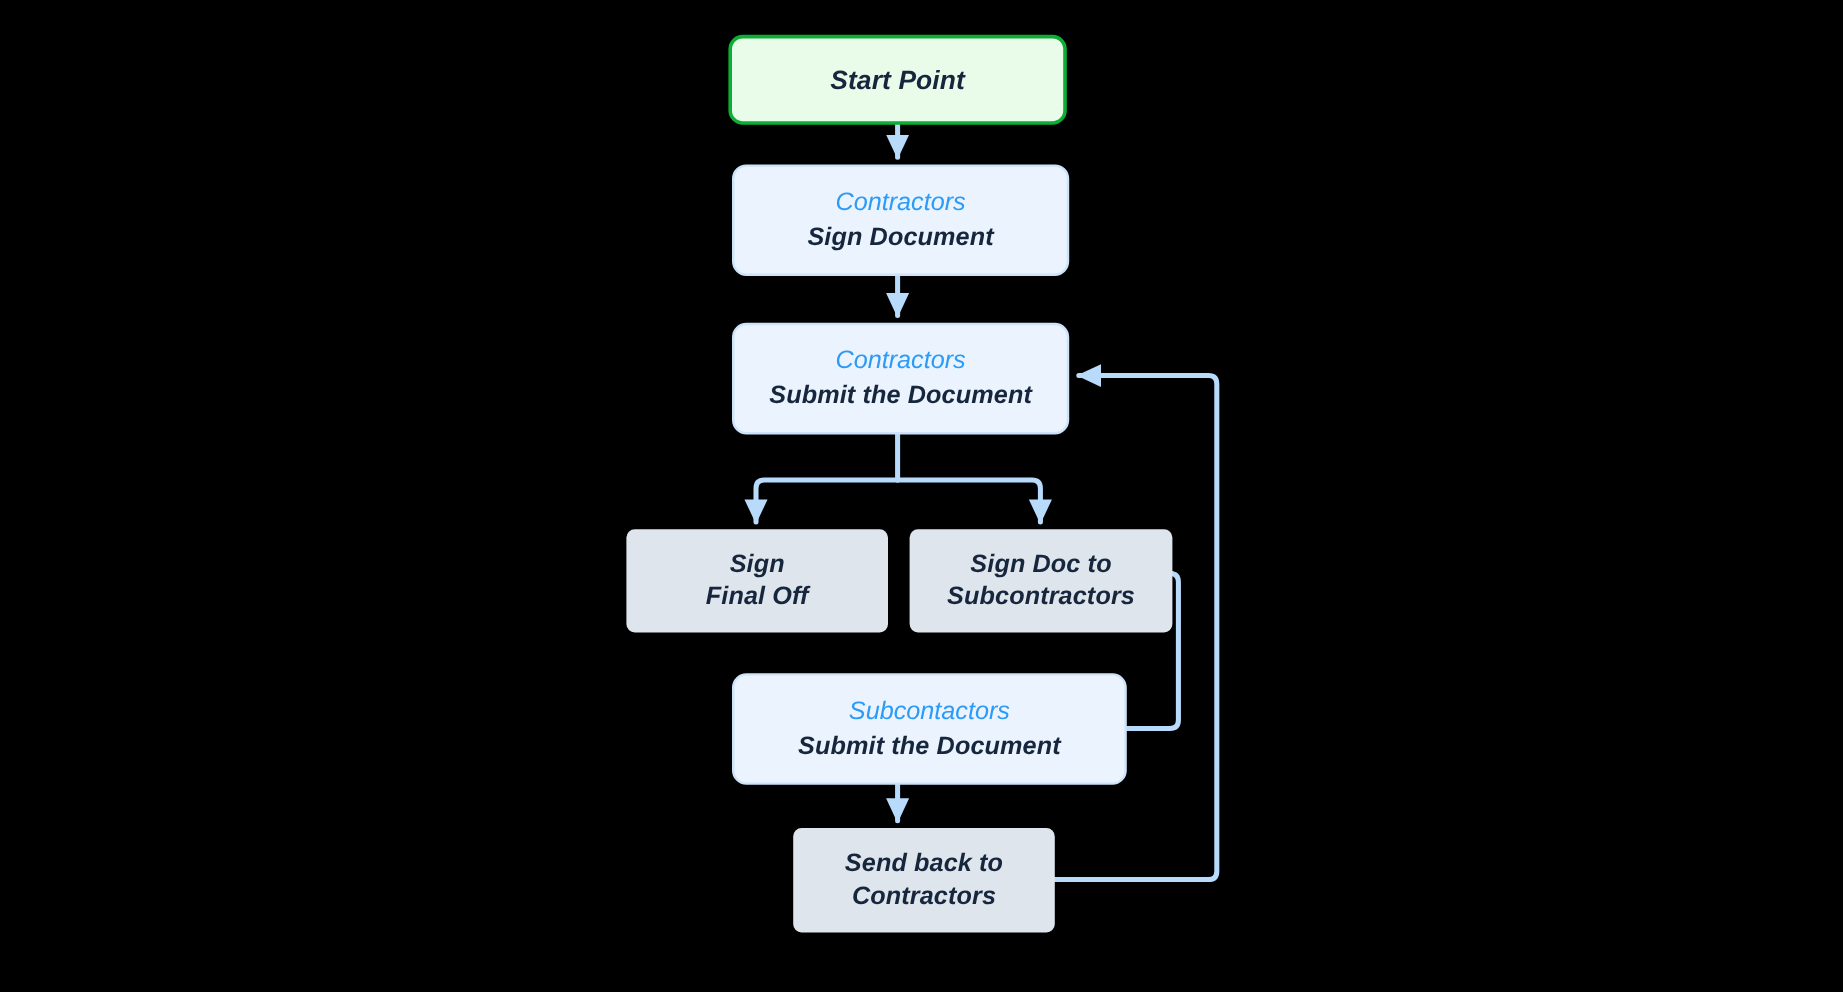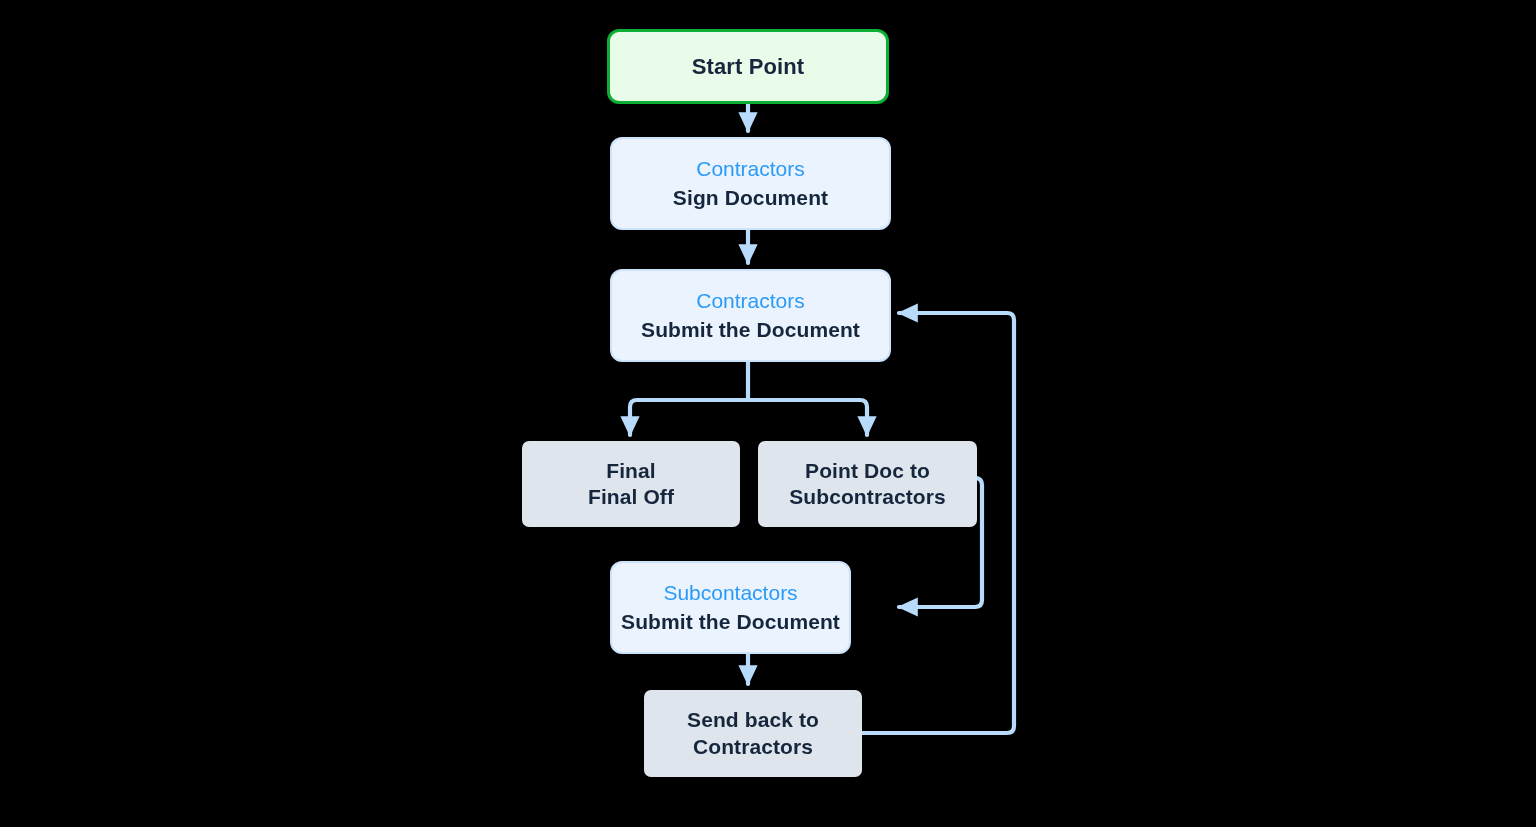--- a/index.html
+++ b/index.html
@@ -25,20 +25,21 @@
   }
   .node {
     position: absolute;
     box-sizing: border-box;
     display: flex;
     flex-direction: column;
     align-items: center;
     justify-content: center;
     text-align: center;
     line-height: 1.26;
+    font-style: italic;
   }
   .node-start {
     background: #e9fbe9;
     border: 3px solid #0caf34;
     border-radius: 12px;
   }
   .node-blue {
     background: #eaf3fe;
     border: 2px solid #cde3fa;
     border-radius: 12px;
@@ -107,32 +108,32 @@
     <span class="node-actor node-line">Contractors</span>
     <span class="node-title node-line">Sign Document</span>
   </div>
 
   <div class="node node-blue" style="left:610px; top:269px; width:281px; height:93px;">
     <span class="node-actor node-line">Contractors</span>
     <span class="node-title node-line">Submit the Document</span>
   </div>
 
   <div class="node node-gray" style="left:522px; top:441px; width:218px; height:86px;">
-    <span class="node-title node-line">Final</span>
+    <span class="node-title node-line">Sign</span>
     <span class="node-title node-line">Final Off</span>
   </div>
 
   <div class="node node-gray" style="left:758px; top:441px; width:219px; height:86px;">
-    <span class="node-title node-line">Point Doc to</span>
+    <span class="node-title node-line">Sign Doc to</span>
     <span class="node-title node-line">Subcontractors</span>
   </div>
 
-  <div class="node node-blue" style="left:610px; top:561px; width:241px; height:93px;">
+  <div class="node node-blue" style="left:610px; top:561px; width:329px; height:93px;">
     <span class="node-actor node-line">Subcontactors</span>
     <span class="node-title node-line">Submit the Document</span>
   </div>
 
-  <div class="node node-gray" style="left:644px; top:690px; width:218px; height:87px;">
+  <div class="node node-gray" style="left:661px; top:690px; width:218px; height:87px;">
     <span class="node-title node-line">Send back to</span>
     <span class="node-title node-line">Contractors</span>
   </div>
 
 </div>
 
 </body></html>

